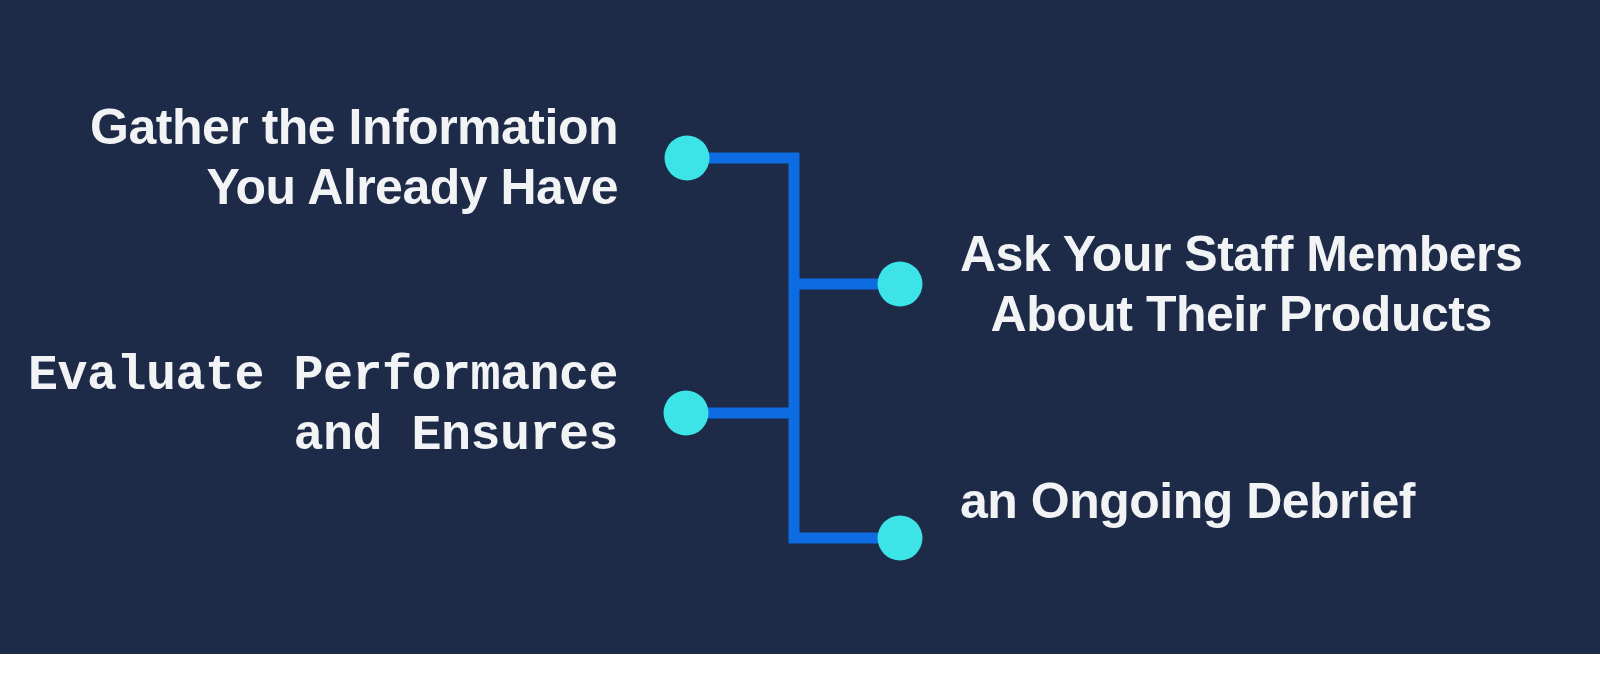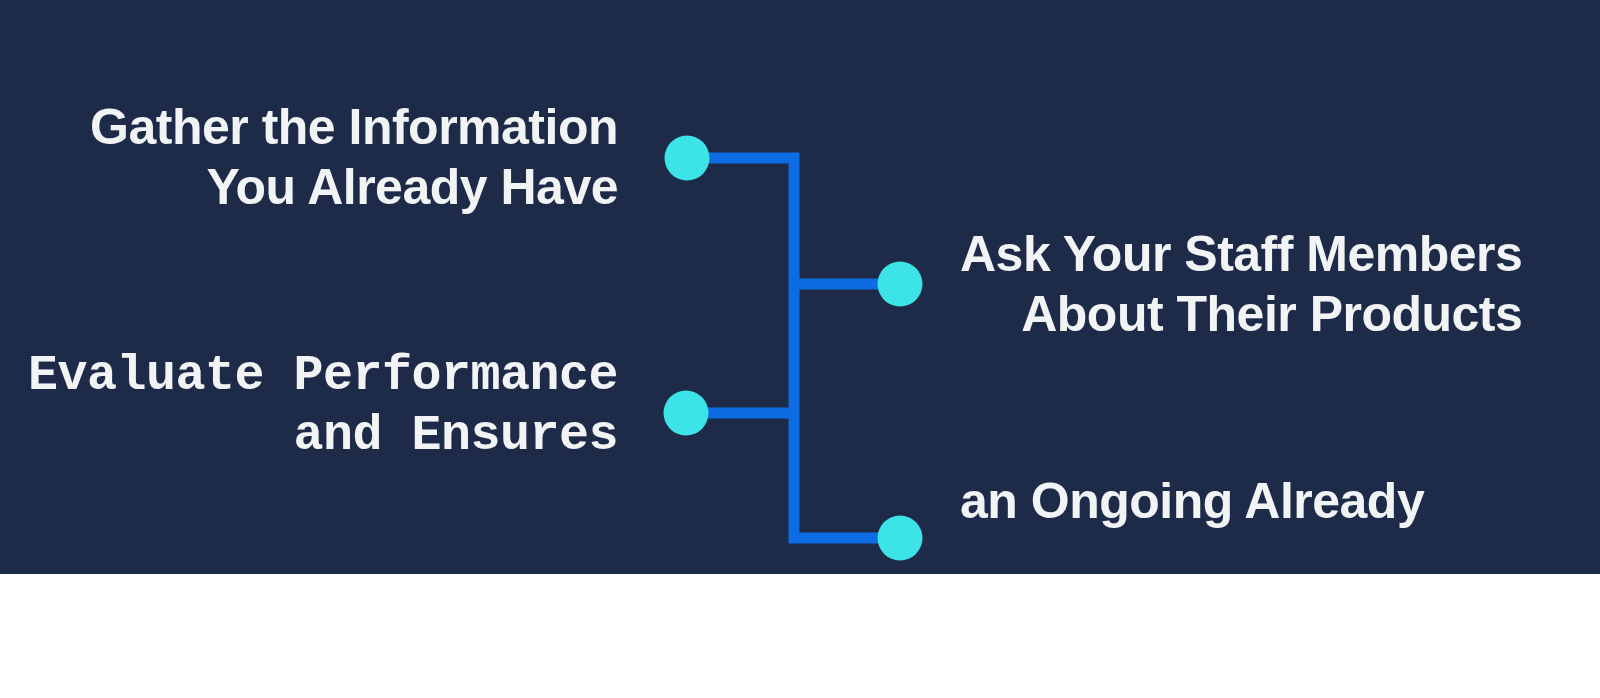--- a/index.html
+++ b/index.html
@@ -9,21 +9,21 @@
     --text: #f2f3f5;
   }
   * { margin: 0; padding: 0; box-sizing: border-box; }
   html, body {
     width: 1600px; height: 698px;
     overflow: hidden;
     font-family: "Liberation Sans", "DejaVu Sans", sans-serif;
   }
   .canvas {
     position: relative;
-    width: 1600px; height: 574px;
+    width: 1600px; height: 654px;
     background: var(--background);
   }
   .connector-svg {
     position: absolute;
     left: 0; top: 0;
     width: 1600px; height: 698px;
     display: block;
   }
   .connector-svg path {
     stroke: var(--connector_blue);
@@ -37,21 +37,21 @@
     position: absolute;
     color: var(--text);
     font-size: 50px;
     line-height: 60px;
     font-weight: 600;
     letter-spacing: -0.5px;
     white-space: nowrap;
   }
   .node-label .line { display: block; }
   .align-right { text-align: right; }
-  .align-left  { text-align: right; }
+  .align-left  { text-align: center; }
   .label-1 { top: 97px;  right: 982px; }
   .label-2 { top: 224px; left: 960px; }
   .label-3 { top: 346px; right: 982px; font-family: Liberation Mono, monospace; }
   .label-4 { top: 471px; left: 960px; }
 </style>
 </head>
 <body>
 
 <div class="canvas">
 
@@ -74,16 +74,16 @@
     <span class="line">Ask Your Staff Members</span>
     <span class="line">About Their Products</span>
   </div>
 
   <div class="node-label align-right label-3">
     <span class="line">Evaluate Performance</span>
     <span class="line">and Ensures</span>
   </div>
 
   <div class="node-label align-left label-4">
-    <span class="line">an Ongoing Already</span>
+    <span class="line">an Ongoing Debrief</span>
   </div>
 
 </div>
 
 </body></html>

